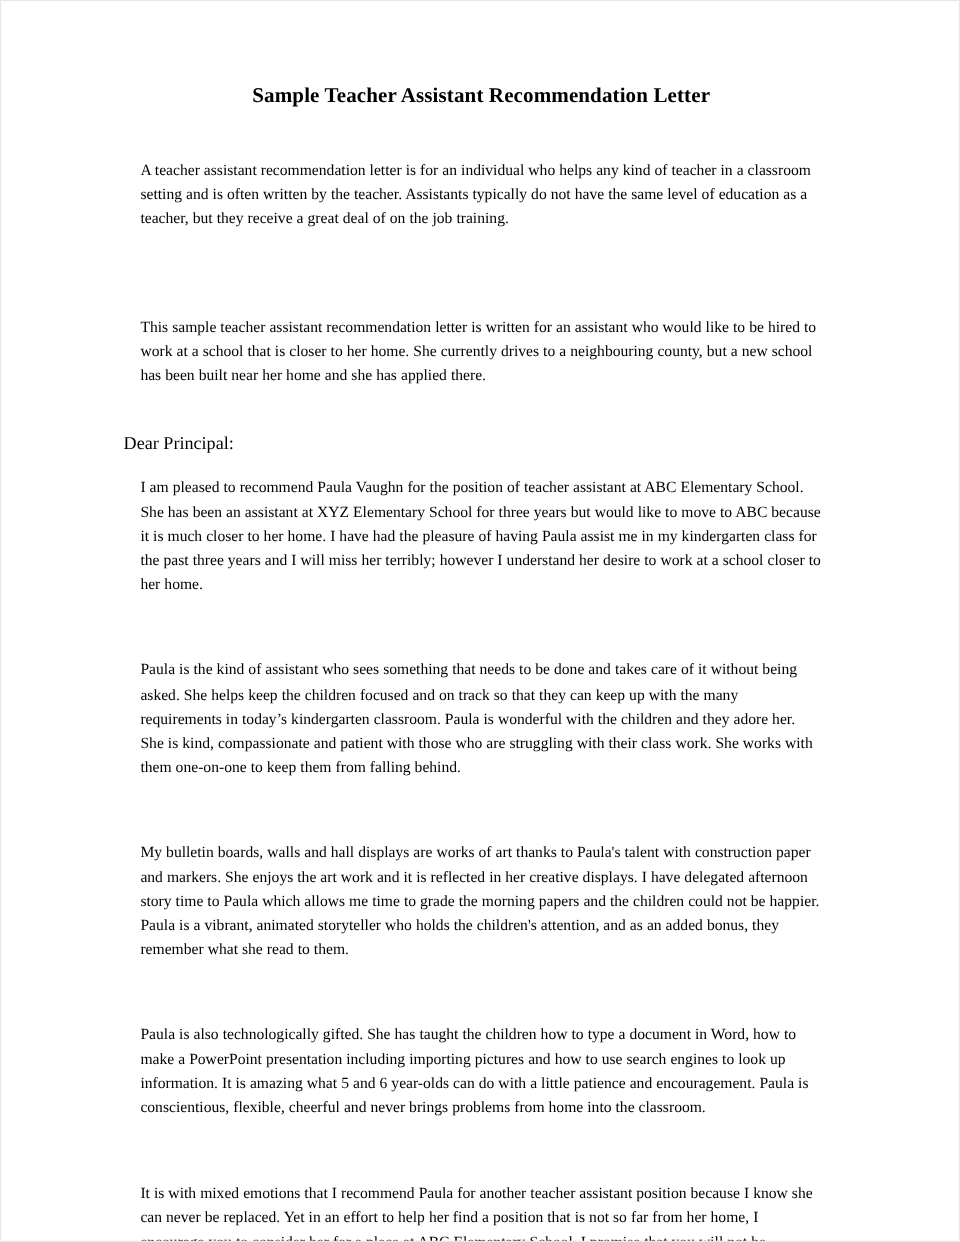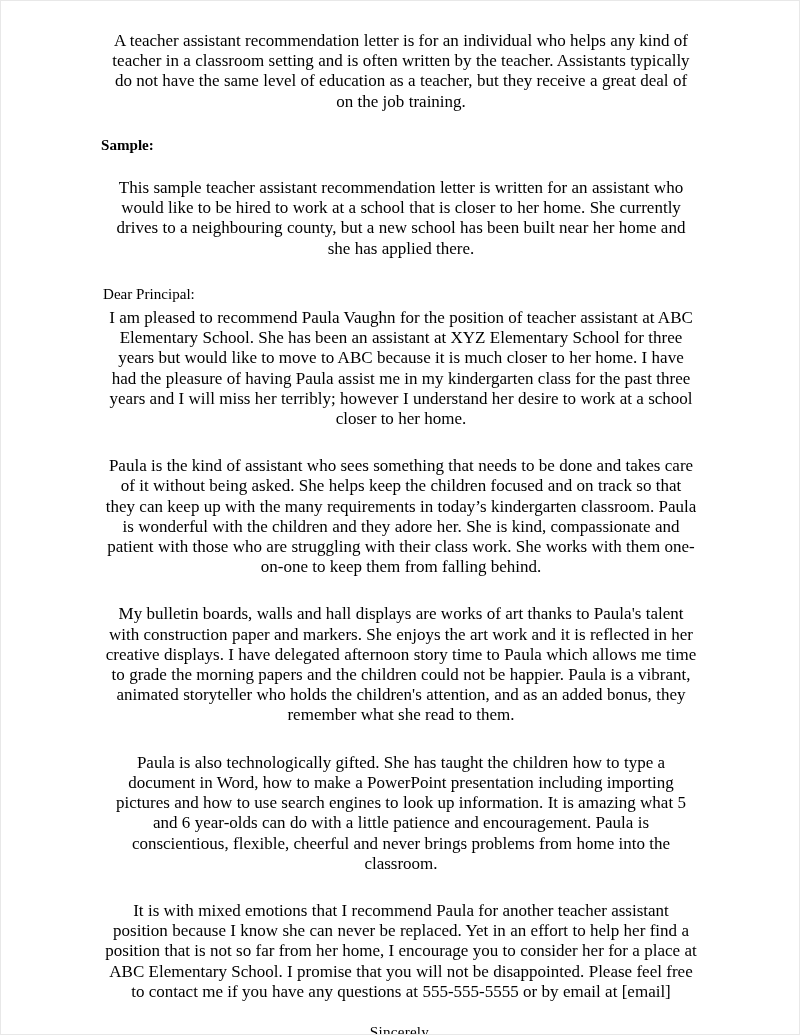--- a/index.html
+++ b/index.html
@@ -36,24 +36,24 @@
     text-align: center;
     font-size: 17.5px;
     font-weight: bold;
     letter-spacing: 0.1px;
     margin: 0;
     padding-top: 68px;
     line-height: 1.2;
   }
 
   p.para {
-    font-size: 17px;
+    font-size: 13px;
     line-height: 20.2px;
-    margin: 4px;
-    text-align: center;
+    margin: 16px;
+    text-align: left;
     word-spacing: 0.1px;
   }
 
   .gap-title   { height: 26px; }
   .gap-para    { height: 19px; }
   .gap-sig     { height: 17px; }
 
   .section-head {
     font-size: 15.1px;
     line-height: 20.2px;
@@ -74,28 +74,28 @@
     letter-spacing: 0.25px;
     text-align: center;
   }
 </style>
 </head>
 <body>
 
 <div class="page">
   <div class="content">
 
+    <h1 class="doc-title">Sample Teacher Assistant Recommendation Letter</h1>
 
     <div class="gap-title"></div>
 
     <p class="para">A teacher assistant recommendation letter is for an individual who helps any kind of teacher in a classroom setting and is often written by the teacher. Assistants typically do not have the same level of education as a teacher, but they receive a great deal of on the job training.</p>
 
     <div class="gap-para"></div>
 
-    <p class="section-head">Sample:</p>
 
     <div class="gap-para"></div>
 
     <p class="para">This sample teacher assistant recommendation letter is written for an assistant who would like to be hired to work at a school that is closer to her home. She currently drives to a neighbouring county, but a new school has been built near her home and she has applied there.</p>
 
     <div class="gap-para"></div>
 
     <p class="salutation">Dear Principal:</p>
 
     <p class="para">I am pleased to recommend Paula Vaughn for the position of teacher assistant at ABC Elementary School. She has been an assistant at XYZ Elementary School for three years but would like to move to ABC because it is much closer to her home. I have had the pleasure of having Paula assist me in my kindergarten class for the past three years and I will miss her terribly; however I understand her desire to work at a school closer to her home.</p>

